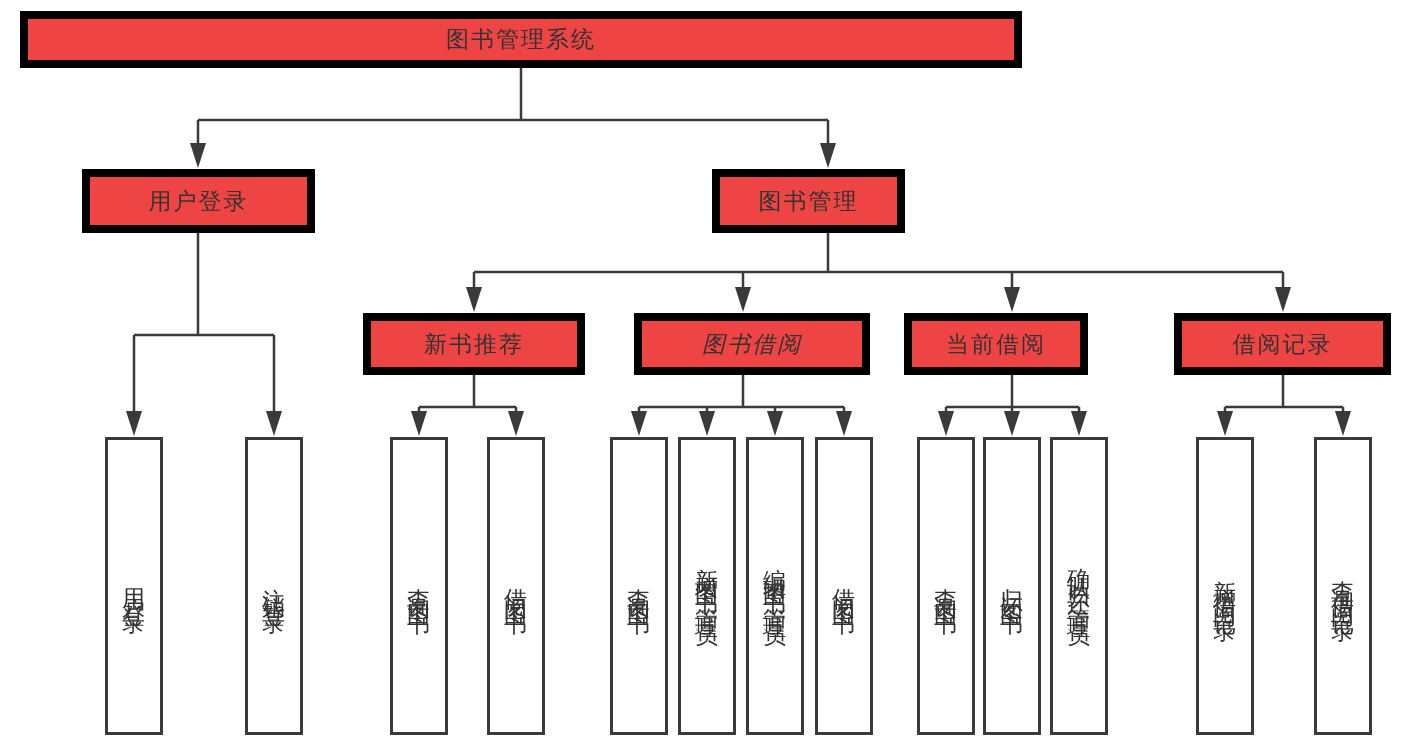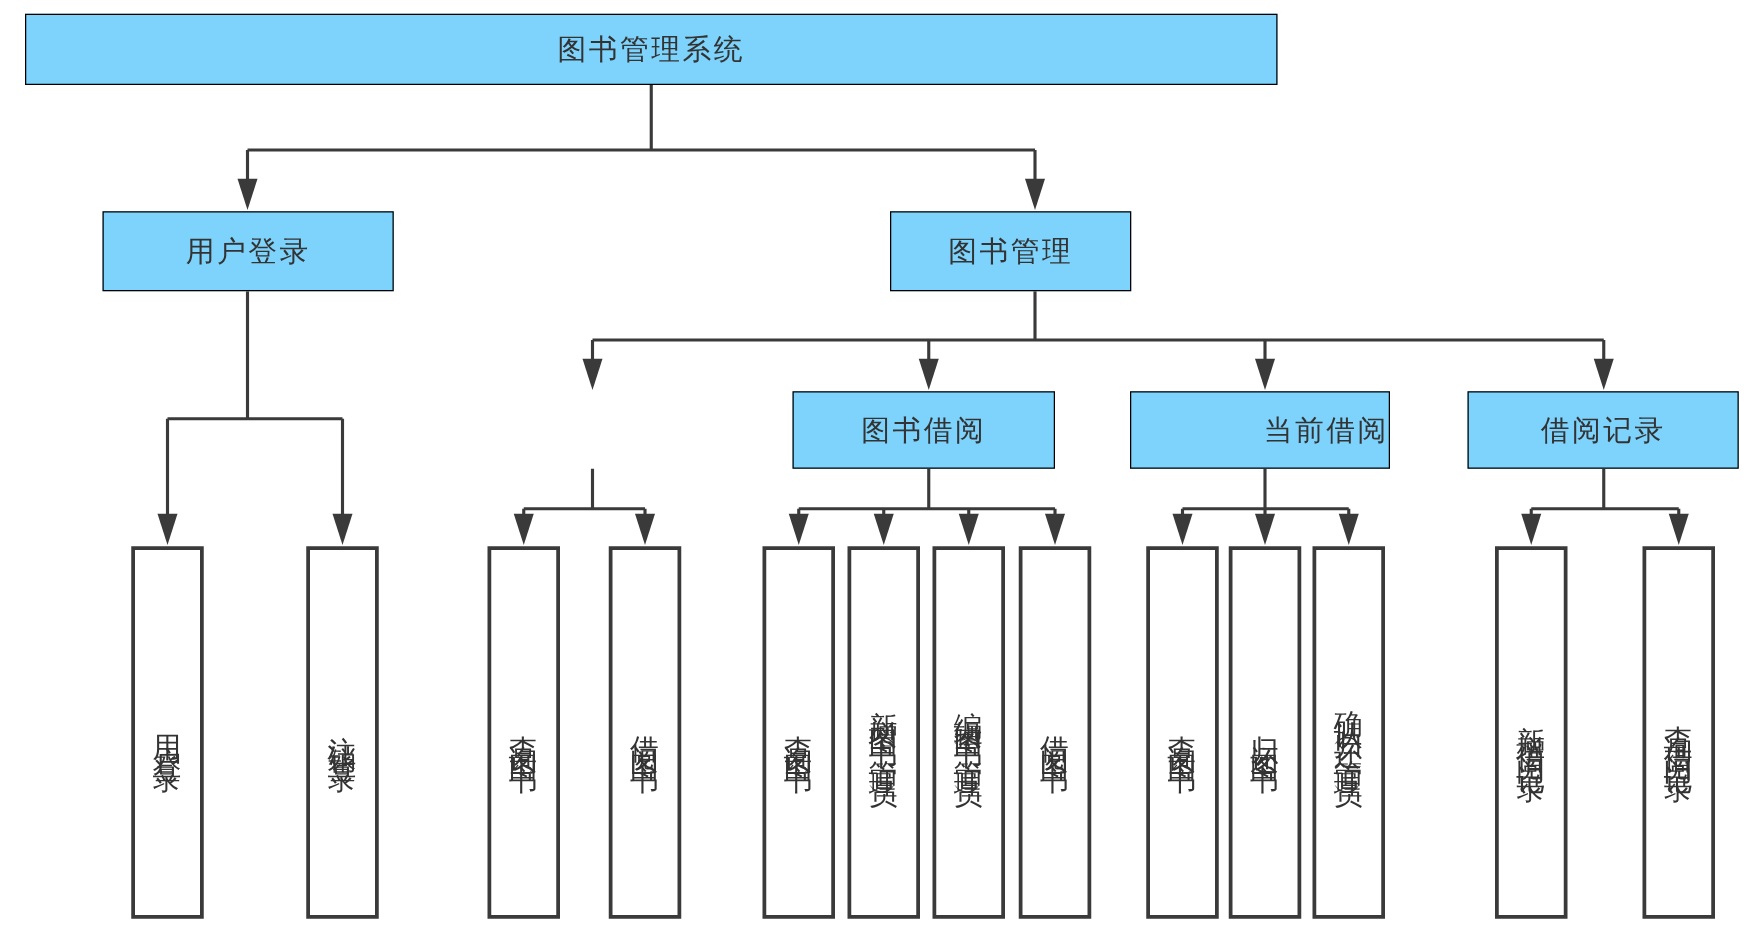--- a/index.html
+++ b/index.html
@@ -26,22 +26,22 @@
     stroke-width: 2.5;
     fill: none;
   }
   .connectors polygon {
     fill: #3a3a3a;
     stroke: none;
   }
   .hnode {
     position: absolute;
     box-sizing: border-box;
-    border: 1px solid #000000;
-    background: #7dd3fc;
+    border: 8px solid #000000;
+    background: #ef4444;
     display: flex;
     align-items: center;
     justify-content: center;
     z-index: 1;
   }
   .hnode span {
     font-size: 23px;
     letter-spacing: 2px;
     color: #333333;
     white-space: nowrap;
@@ -131,24 +131,27 @@
     <span>图书管理系统</span>
   </div>
 
   <div class="hnode" style="left:82px; top:169px; width:233px; height:64px;">
     <span>用户登录</span>
   </div>
   <div class="hnode" style="left:712px; top:169px; width:193px; height:64px;">
     <span>图书管理</span>
   </div>
 
-  <div class="hnode" style="left:634px; top:313px; width:210px; height:62px;">
+  <div class="hnode" style="left:363px; top:313px; width:222px; height:62px;">
+    <span>新书推荐</span>
+  </div>
+  <div class="hnode" style="left:634px; top:313px; width:236px; height:62px;font-style:italic;">
     <span>图书借阅</span>
   </div>
-  <div class="hnode" style="left:904px; top:313px; width:208px; height:62px;justify-content:flex-end;">
+  <div class="hnode" style="left:904px; top:313px; width:184px; height:62px;">
     <span>当前借阅</span>
   </div>
   <div class="hnode" style="left:1174px; top:313px; width:217px; height:62px;">
     <span>借阅记录</span>
   </div>
 
   <div class="vnode" style="left:105px;">
     <span>用户登录</span>
   </div>
   <div class="vnode" style="left:245px;">

